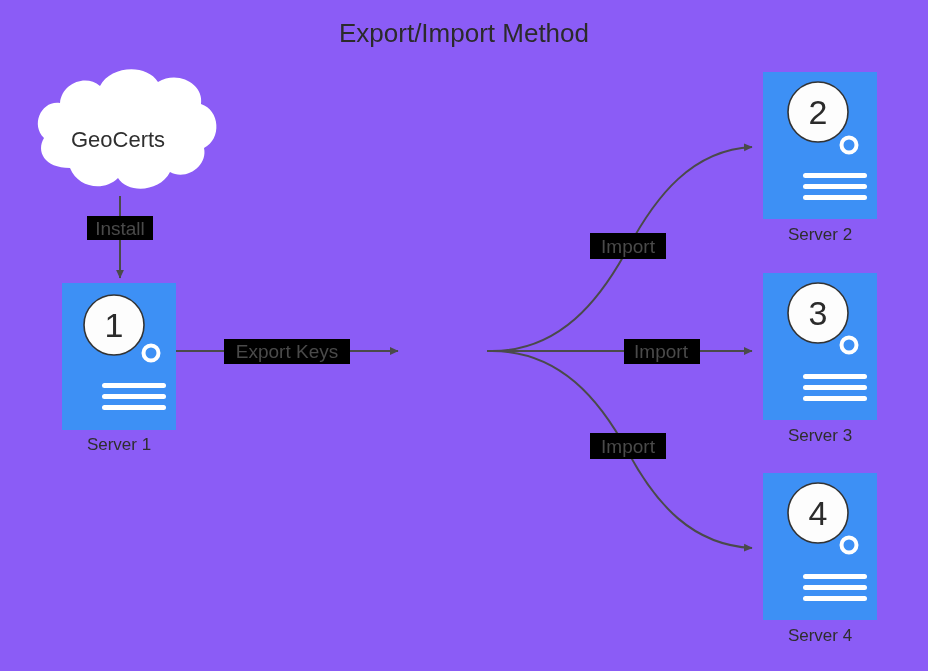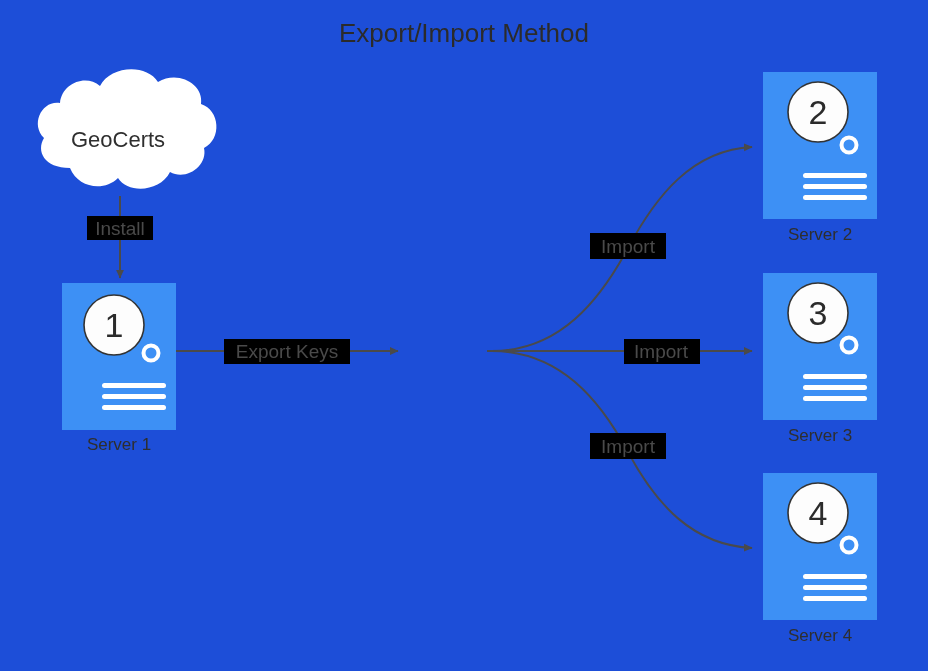--- a/index.html
+++ b/index.html
@@ -4,21 +4,21 @@
 <style>
   html, body {
     margin: 0;
     padding: 0;
     background: #000000;
   }
   #canvas {
     position: relative;
     width: 928px;
     height: 671px;
-    background: #1d4ed8;
+    background: #8b5cf6;
     overflow: hidden;
     font-family: "Liberation Sans", sans-serif;
   }
   #diagram-svg {
     position: absolute;
     left: 0;
     top: 0;
     width: 928px;
     height: 671px;
   }

